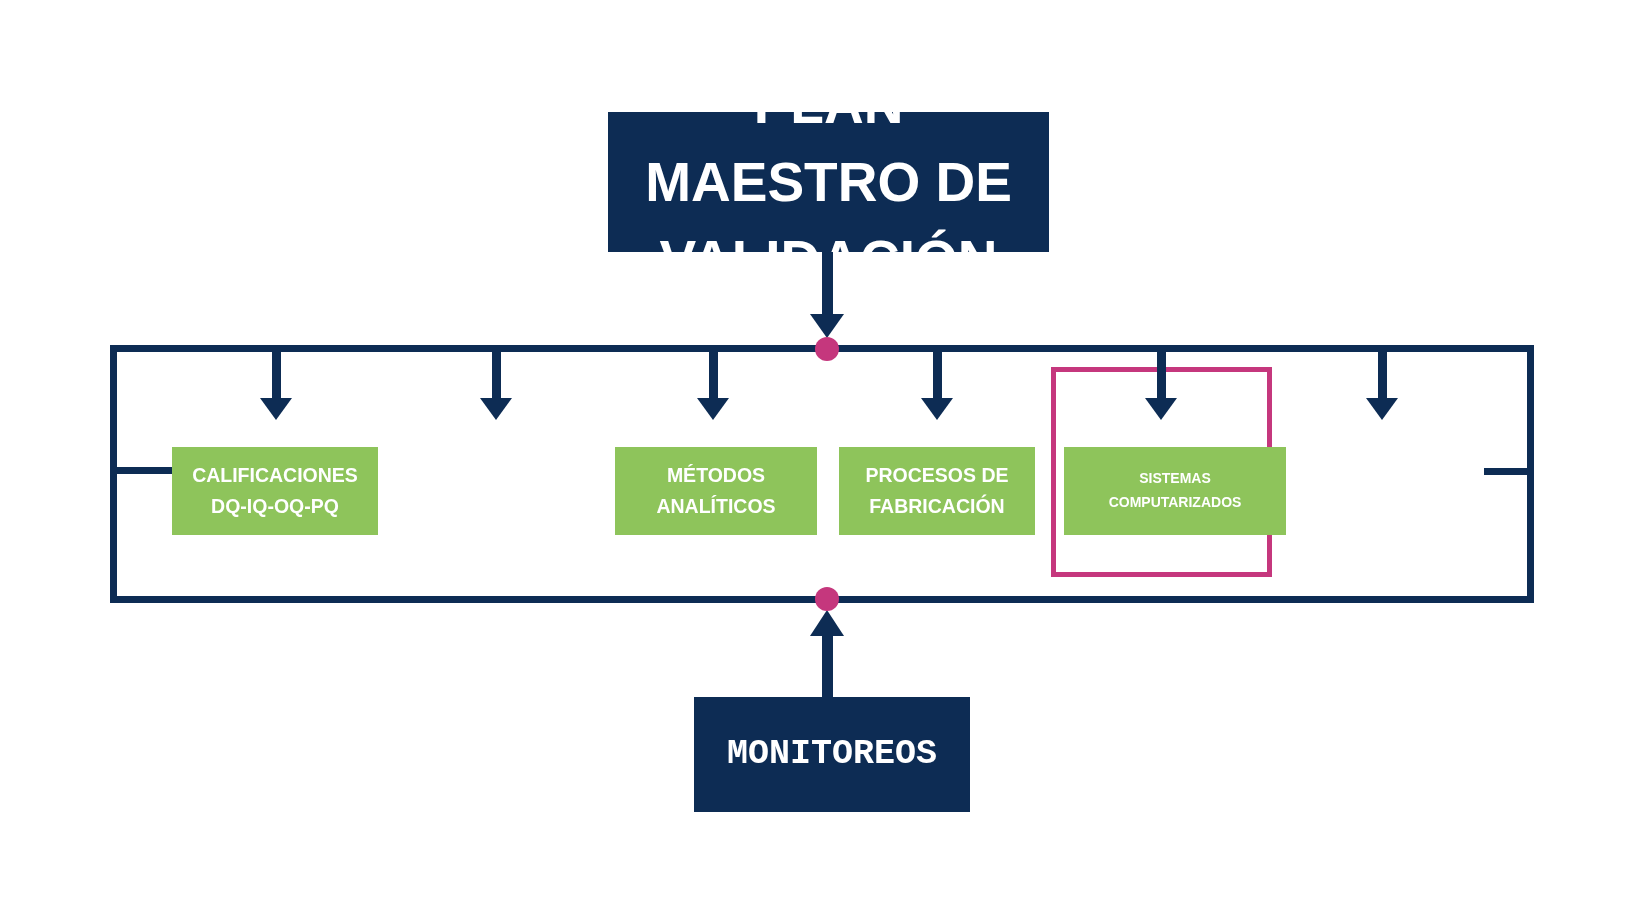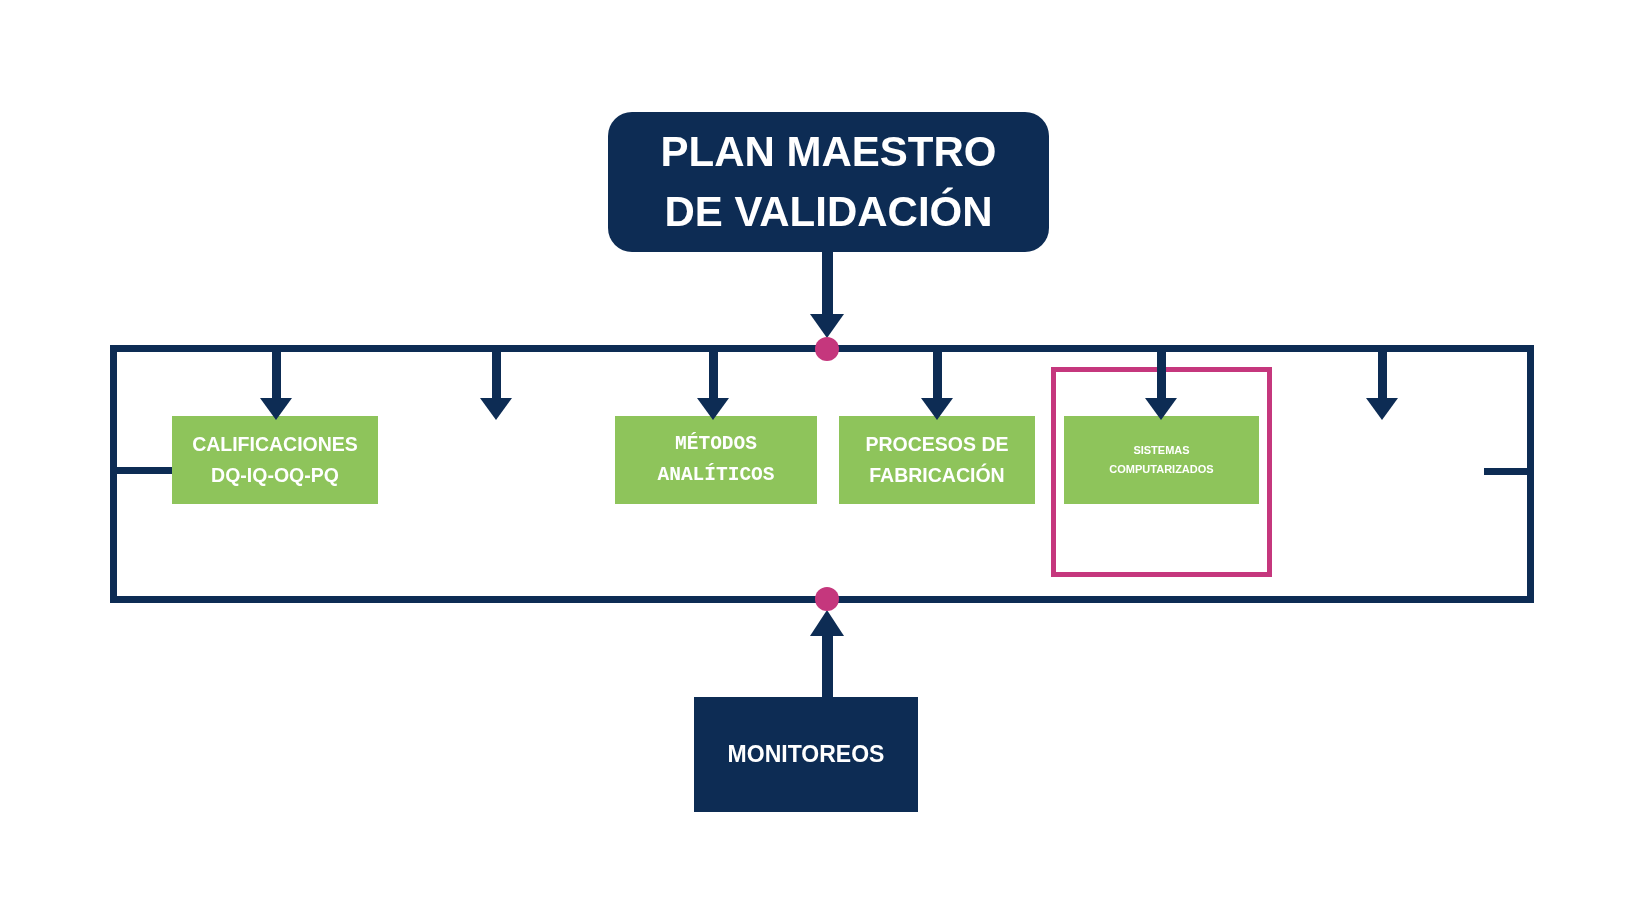--- a/index.html
+++ b/index.html
@@ -16,34 +16,34 @@
     width:1640px;height:924px;overflow:hidden;position:relative;
   }
   .stage{position:absolute;left:0;top:0;width:1640px;height:924px;background:var(--background);}
 
   
   .navy-box{
     position:absolute;background:var(--navy);color:var(--text-on-fill);
     display:flex;align-items:center;justify-content:center;text-align:center;
     font-weight:700;
   }
-  .title-box{left:608px;top:112px;width:441px;height:140px;font-size:42px;line-height:1.42;padding:0 24px;border-radius:24px;}
-  .monitoreos-box{left:694px;top:697px;width:224px;height:115px;font-size:23px;line-height:1.3;}
+  .title-box{left:608px;top:112px;width:441px;height:140px;font-size:55px;line-height:1.42;padding:0 24px;}
+  .monitoreos-box{left:694px;top:697px;width:276px;height:115px;font-size:35px;line-height:1.3;font-family:Liberation Mono, monospace;}
 
   .green-box{
-    position:absolute;top:416px;height:88px;background:var(--green);
+    position:absolute;top:447px;height:88px;background:var(--green);
     color:var(--text-on-fill);display:flex;align-items:center;justify-content:center;
     text-align:center;font-weight:700;font-size:19.5px;line-height:1.58;z-index:3;
     padding:0 22px;
   }
   .gb1{left:172px;width:206px;}
   .gb2{left:395px;width:202px;}
-  .gb3{left:615px;width:202px;font-family:Liberation Mono, monospace;}
+  .gb3{left:615px;width:202px;}
   .gb4{left:839px;width:196px;}
-  .gb5{left:1064px;width:195px;font-size:11px;line-height:1.7;}
+  .gb5{left:1064px;width:222px;font-size:14px;line-height:1.7;}
   .gb6{left:1278px;width:206px;}
 
   
   .frame{
     position:absolute;left:110px;top:345px;width:1424px;height:258px;
     border:7px solid var(--navy);background:transparent;z-index:1;
   }
   .stub{position:absolute;height:7px;background:var(--navy);z-index:2;}
   .stub-left{left:110px;top:467px;width:64px;}
   .stub-right{left:1484px;top:468px;width:50px;}

